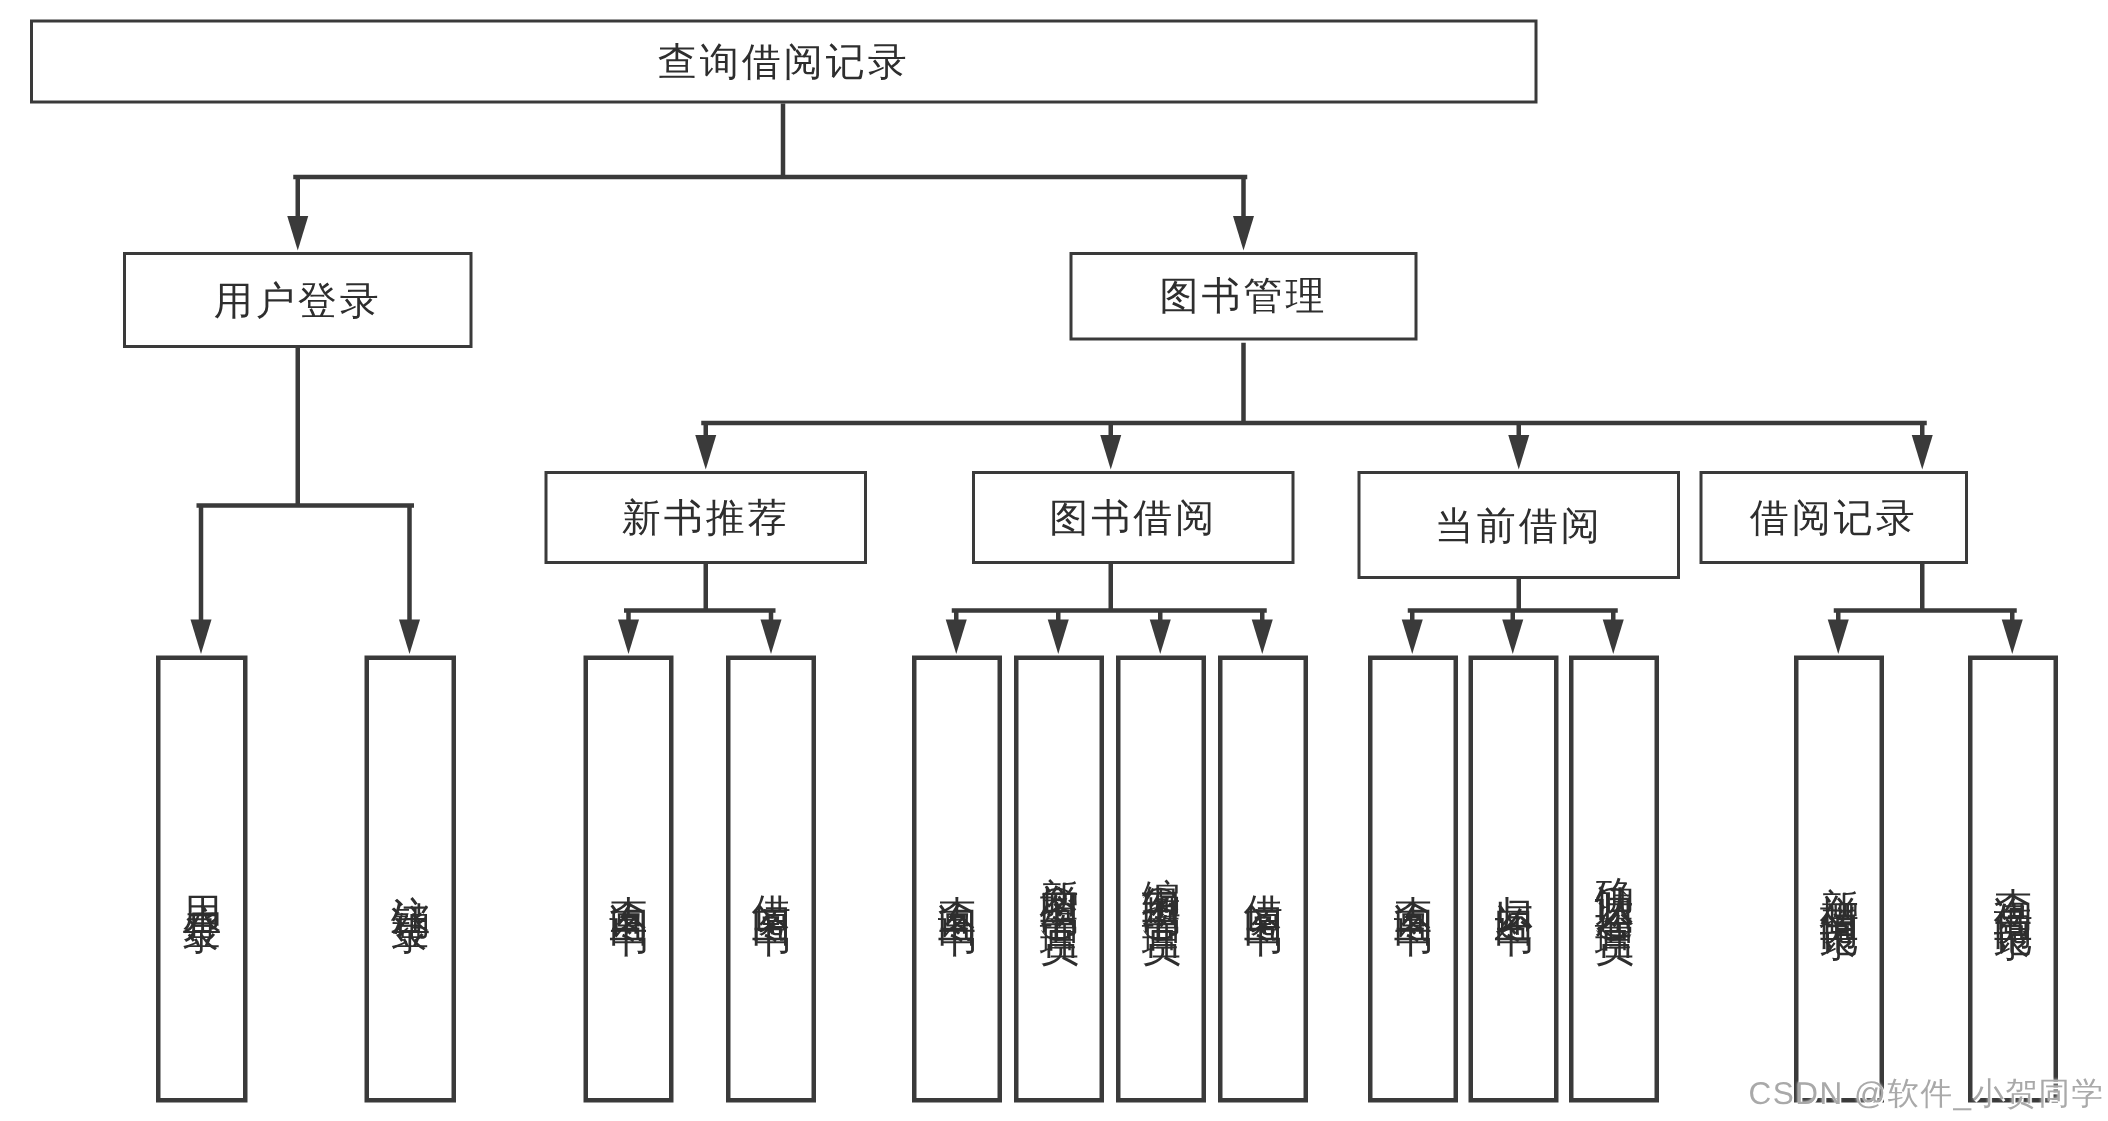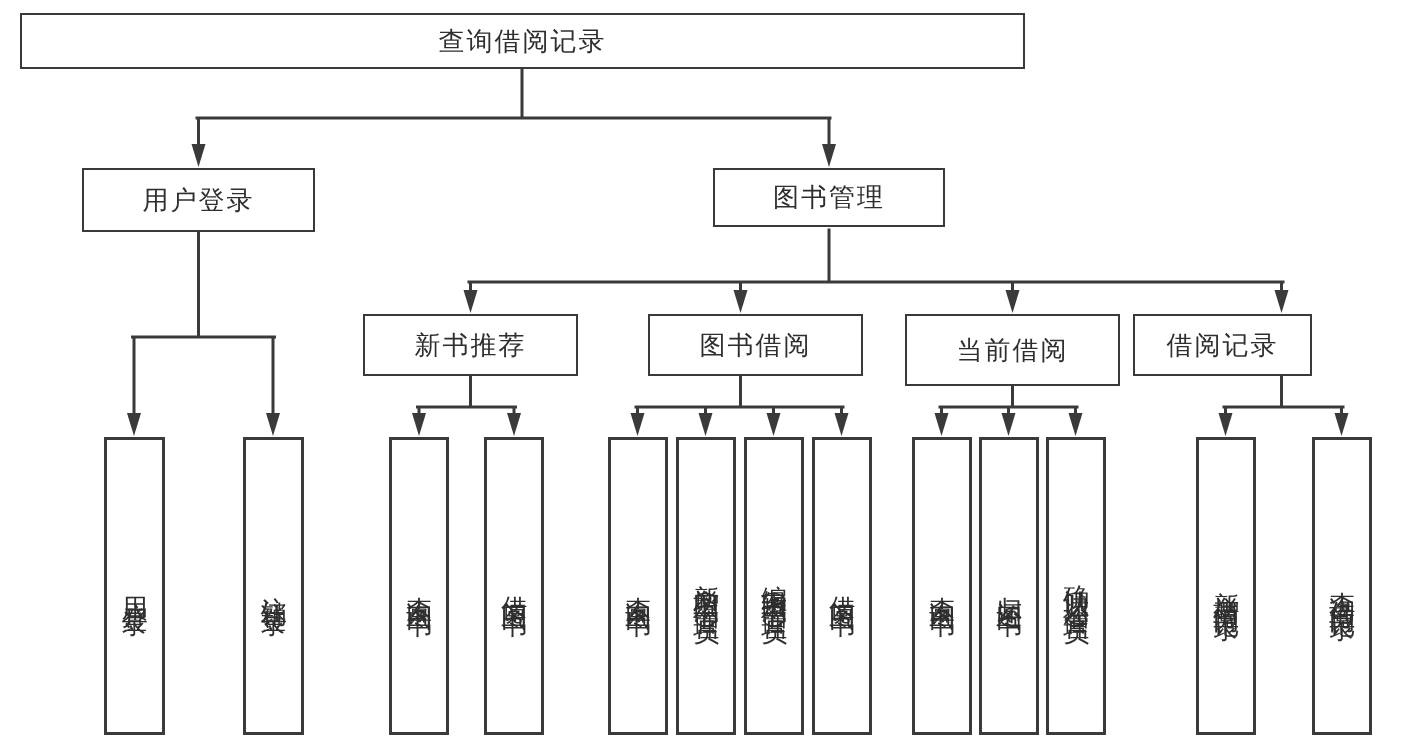--- a/index.html
+++ b/index.html
@@ -110,13 +110,14 @@
     <span class="vtext">确认归还（管理员）</span>
   </div>
 
   <div class="box leaf" style="left:1196px; top:437px; width:60px; height:298px;">
     <span class="vtext">新增借阅记录</span>
   </div>
   <div class="box leaf" style="left:1312px; top:437px; width:60px; height:298px;">
     <span class="vtext">查询借阅记录</span>
   </div>
 
+  <div class="watermark">CSDN @软件_小贺同学</div>
 </div>
 
 </body></html>

